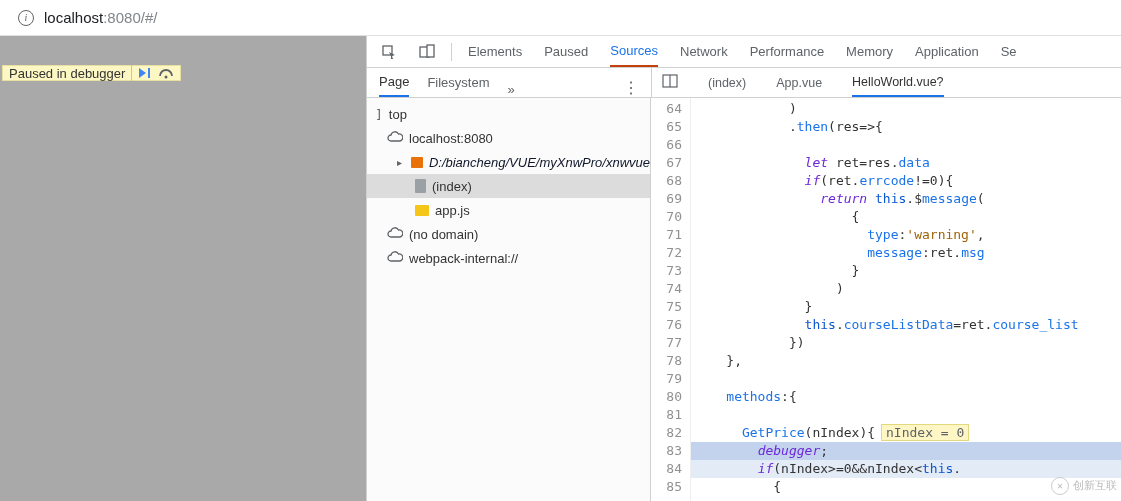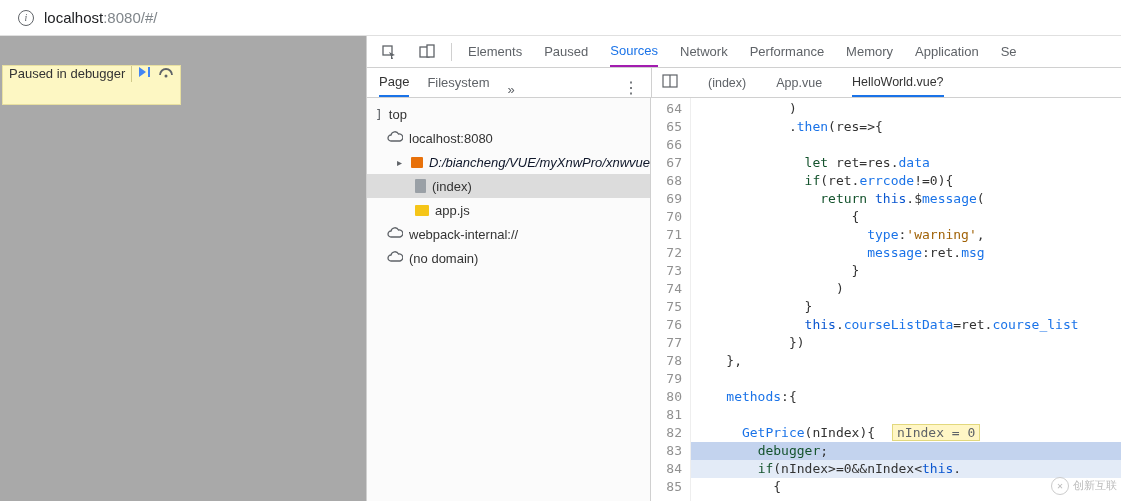--- a/index.html
+++ b/index.html
@@ -10,30 +10,30 @@
 .addr-bar { height: 36px; background: #fff; border-bottom: 1px solid #e0e0e0; display: flex; align-items: center; padding: 0 18px; gap: 10px; }
 .info-icon { width: 16px; height: 16px; border: 1.5px solid #5f6368; border-radius: 50%; display: flex; align-items: center; justify-content: center; font-size: 10px; color: #5f6368; font-style: italic; font-family: serif; }
 .url { font-size: 15px; color: #202124; }
 .url .dim { color: #80868b; text-align: center; }
 
 
 .main { flex: 1; display: flex; }
 
 
 .page-area { width: 366px; background: #a9a9a9; position: relative; }
-.paused-badge { position: absolute; top: 29px; left: 2px; background: #fdf7c3; border: 1px solid #e8e0a0; display: flex; height: 40px; padding: 0 6px; gap: 6px; font-size: 13px; color: #333; }
+.paused-badge { position: absolute; top: 29px; left: 2px; background: #fdf7c3; border: 1px solid #e8e0a0; display: flex; align-items: center; height: 16px; padding: 0 6px; gap: 6px; font-size: 13px; color: #333; }
 .paused-badge .sep { width: 1px; height: 16px; background: #d0c98a; }
 .resume-icn svg, .step-icn svg { display: block; }
 
 
 .devtools { flex: 1; display: flex; flex-direction: column; border-left: 1px solid #d0d0d0; background: #fff; }
 
 .dt-tabs { height: 32px; display: flex; align-items: center; padding: 0 14px; gap: 22px; border-bottom: 1px solid #d0d0d0; color: #5f6368; font-size: 13px; }
 .dt-tabs .tab { cursor: pointer; height: 100%; display: flex; align-items: center; }
-.dt-tabs .tab.active { color: #1a73e8; border-bottom: 2px solid #a21caf; }
+.dt-tabs .tab.active { color: #1a73e8; border-bottom: 2px solid #c2410c; }
 .dt-tabs .bar { width: 1px; height: 18px; background: #d0d0d0; margin: 0 -6px; }
 .dt-tabs .tool-icn { color: #5f6368; display: flex; align-items: center; }
 
 .dt-second { height: 30px; display: flex; border-bottom: 1px solid #d0d0d0; }
 .dt-left2 { width: 284px; display: flex; align-items: flex-end; gap: 18px; padding: 0 12px; color: #5f6368; position: relative; }
 .dt-left2 .tab2 { cursor: pointer; height: 100%; display: flex; align-items: center; }
 .dt-left2 .tab2.active { color: #333; border-bottom: 2px solid #1a73e8; }
 .dt-left2 .chev { font-size: 13px; color: #5f6368; }
 .dt-left2 .dots { margin-left: auto; color: #5f6368; font-size: 16px; }
 .dt-right2 { flex: 1; display: flex; align-items: center; gap: 30px; padding: 0 10px; color: #5f6368; border-left: 1px solid #d0d0d0; }
@@ -59,25 +59,25 @@
 .top-bracket { font-family: monospace; color: #5f6368; }
 
 
 .code { flex: 1; display: flex; font-family: Consolas, monospace; font-size: 13px; line-height: 18px; overflow: hidden; position: relative; }
 .gutter { width: 40px; text-align: right; color: #919191; background: #fff; border-right: 1px solid #eee; padding-top: 2px; }
 .gutter div { height: 18px; padding-right: 8px; }
 .lines { flex: 1; background: #fff; padding-top: 2px; white-space: pre; }
 .lines .ln { height: 18px; padding-left: 4px; }
 .lines .ln.hl { background: #c3d3ee; }
 .lines .ln.hl2 { background: #e3ebf7; }
-.kw { color: #14532d; }
+.kw { color: #6d28d9; font-style: italic; }
 .str { color: #a16207; }
 .prop { color: #1a73e8; }
 .this { color: #0b57d0; }
-.eval-box { background: #fff6c5; border: 1px solid #e2d87d; padding: 0 4px; margin-left: 17px; color: #5f6368; }
+.eval-box { background: #fff6c5; border: 1px solid #e2d87d; padding: 0 4px; margin-left: 6px; color: #5f6368; }
 .watermark { position: absolute; right: 4px; bottom: 6px; font-size: 11px; color: #bbb; display:flex; align-items:center; gap:4px;}
 .wm-circ{width:18px;height:18px;border:1px solid #ccc;border-radius:50%;display:flex;align-items:center;justify-content:center;font-size:10px;color:#bbb;}
 </style>
 </head>
 <body>
 
 <div class="root">
 
   <div class="addr-bar">
     <div class="info-icon">i</div>
@@ -176,27 +176,27 @@
               <span>(index)</span>
             </div>
           <div class="row indent3">
               <span class="yellow-folder"></span>
               <span>app.js</span>
             </div>
           <div class="row indent1">
               <span class="cloud-icn"><svg width="16" height="12" viewBox="0 0 16 12">
                   <path d="M4 10a3 3 0 010-6 4 4 0 017.5-1A3 3 0 1113 10z" fill="none" stroke="#5f6368" stroke-width="1.3"></path>
                 </svg></span>
-              <span>webpack-internal://</span>
+              <span>(no domain)</span>
             </div>
           <div class="row indent1">
               <span class="cloud-icn"><svg width="16" height="12" viewBox="0 0 16 12">
                   <path d="M4 10a3 3 0 010-6 4 4 0 017.5-1A3 3 0 1113 10z" fill="none" stroke="#5f6368" stroke-width="1.3"></path>
                 </svg></span>
-              <span>(no domain)</span>
+              <span>webpack-internal://</span>
             </div>
         </div>
 
         <div class="code">
           <div class="gutter" id="gutter">
               <div>64</div>
               <div>65</div>
               <div>66</div>
               <div>67</div>
               <div>68</div>

